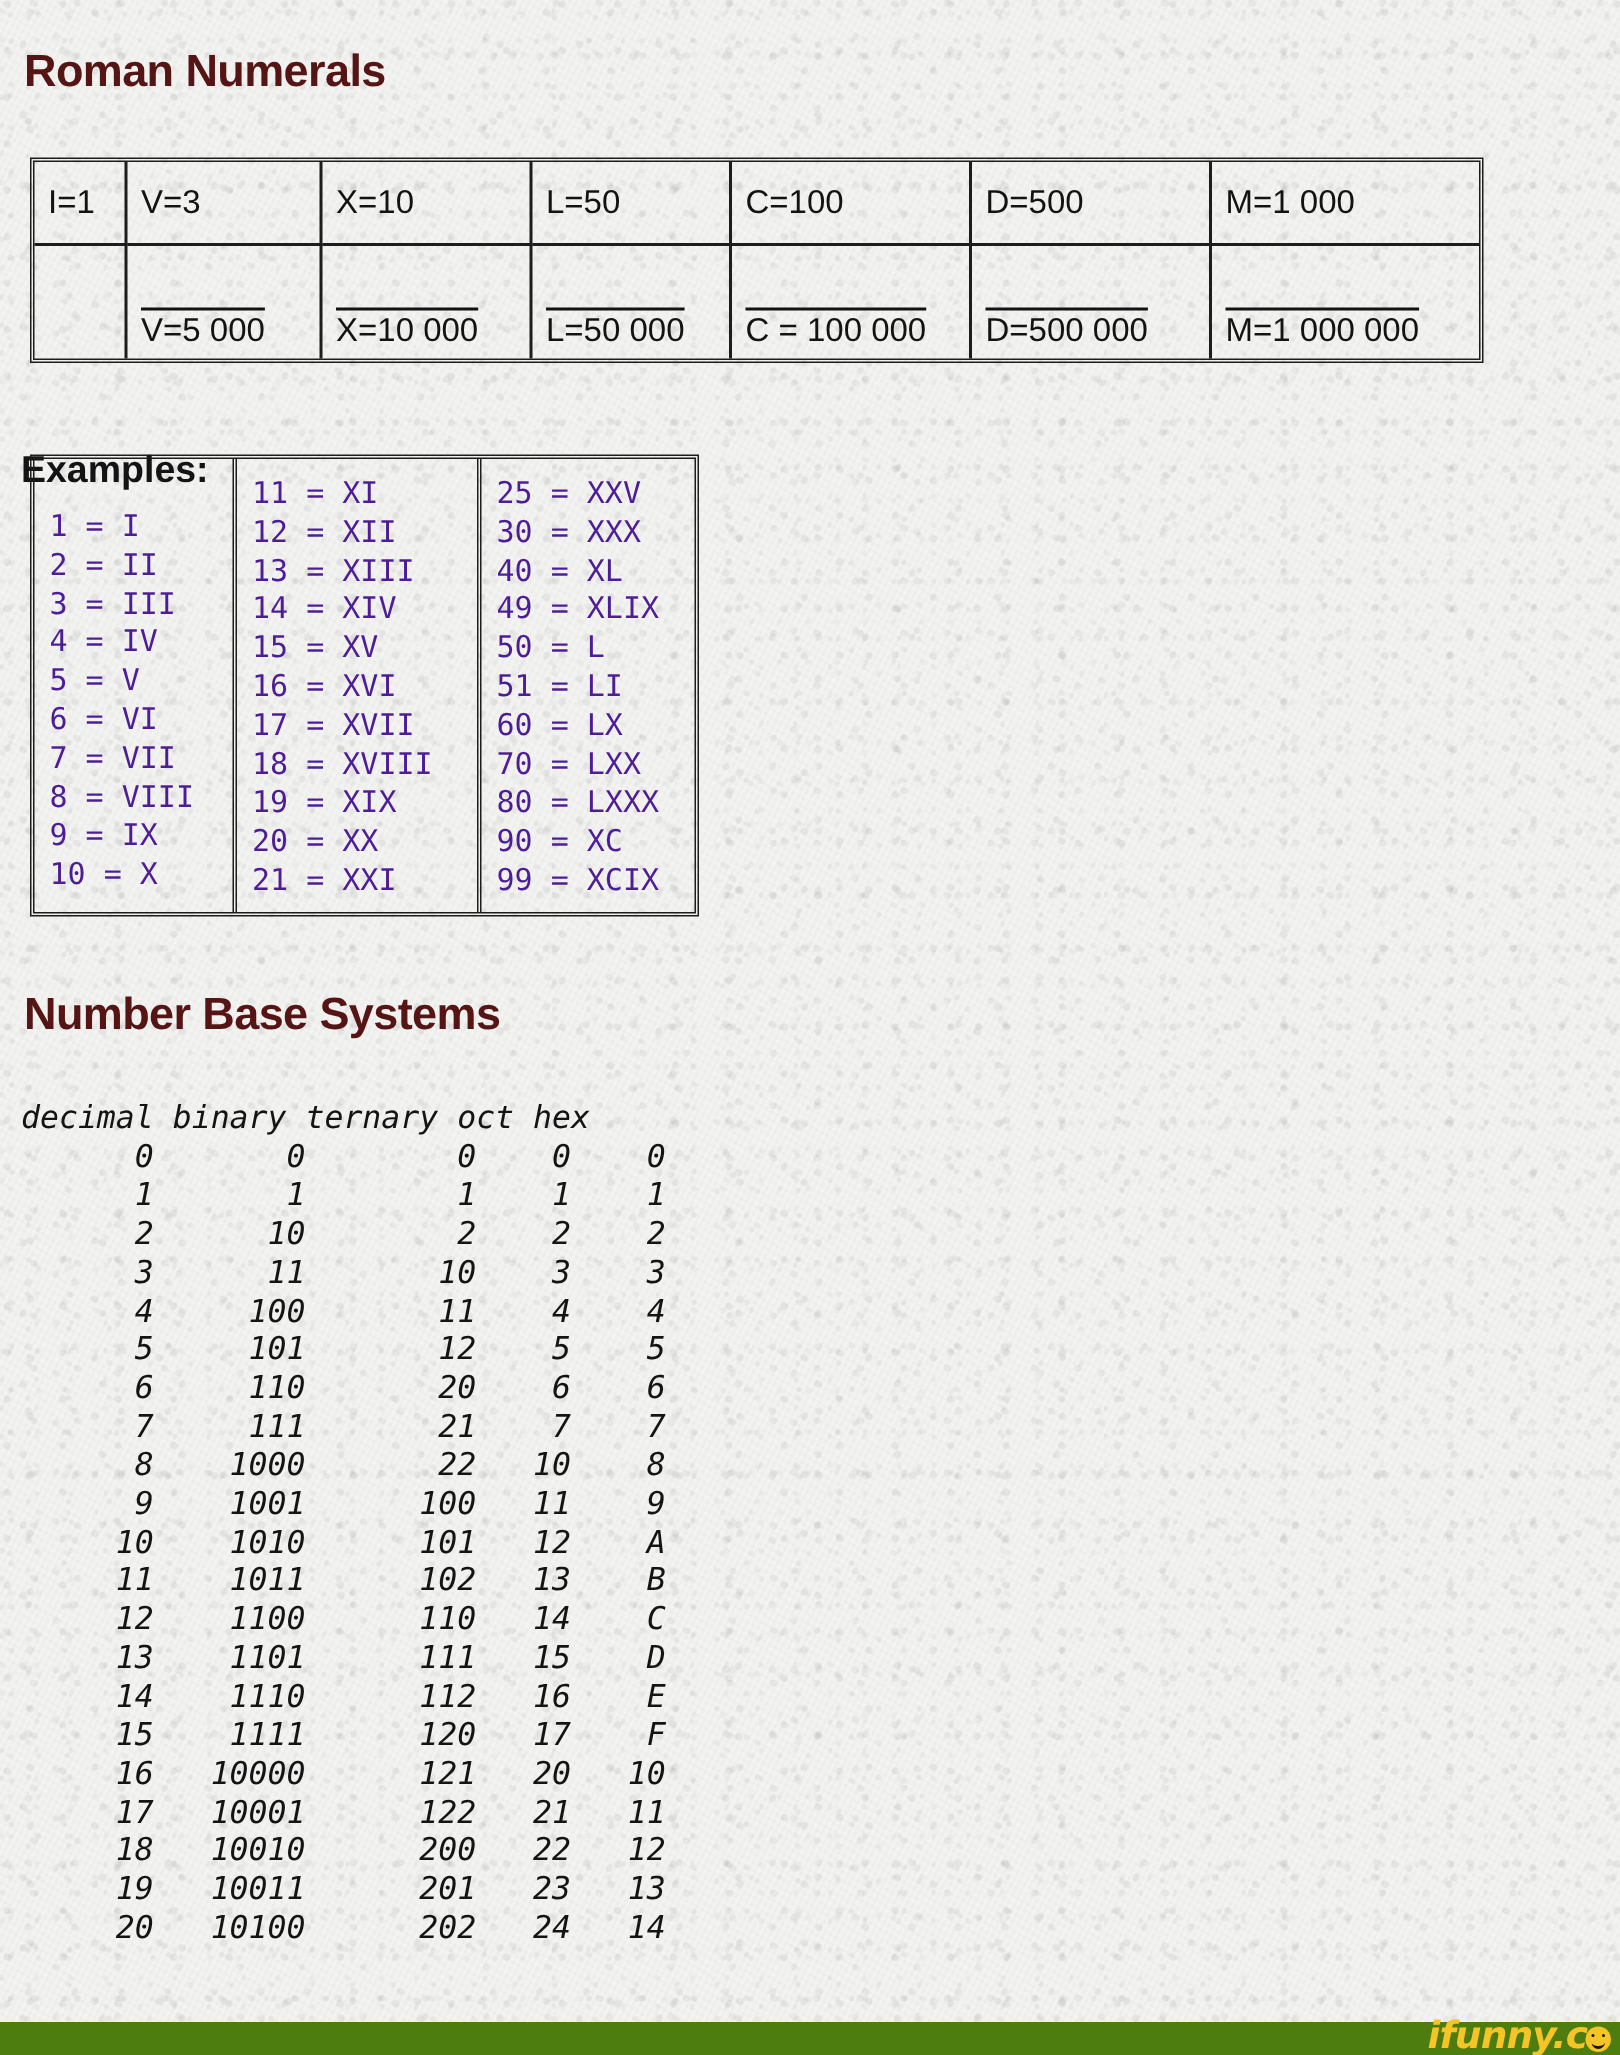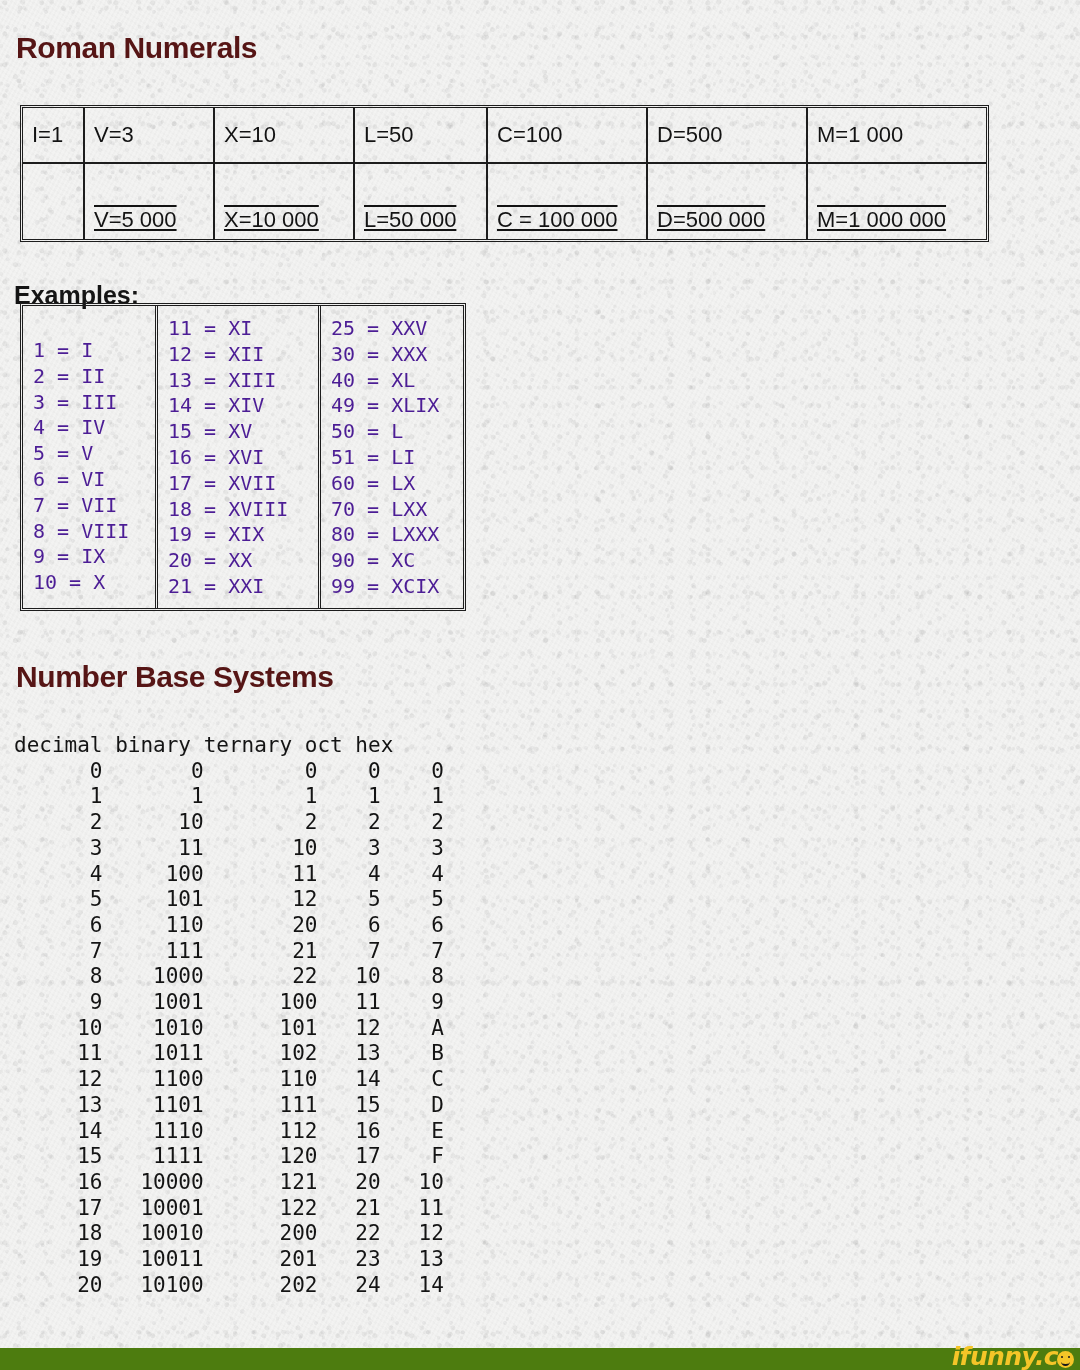--- a/index.html
+++ b/index.html
@@ -65,20 +65,21 @@
     font-size: 30px;
     letter-spacing: -0.4px;
     white-space: nowrap;
   }
   .black-head {
     position: absolute;
     color: #141414;
     font-weight: bold;
     font-size: 25px;
     white-space: nowrap;
+    margin-top: 18px;
   }
   #title-roman { left: 16px; top: 31px; }
   #title-bases { left: 16px; top: 660px; }
   #label-examples { left: 14px; top: 281px; }
 
   
   #roman-table {
     position: absolute;
     left: 20px;
     top: 105px;
@@ -93,21 +94,21 @@
     border-right: 2px solid #1d1d1d;
     border-bottom: 2px solid #1d1d1d;
     padding: 6px 9px 7px 9px;
     vertical-align: bottom;
     white-space: nowrap;
     line-height: 1.15;
   }
   #roman-table tr:last-child td { border-bottom: none; }
   #roman-table td:last-child { border-right: none; }
   #roman-table .r1 td { height: 41px; vertical-align: middle; }
-  #roman-table .r2 td { height: 62px; text-decoration: underline; }
+  #roman-table .r2 td { height: 62px; }
   .ov { text-decoration: overline; }
   .cw-i  { width: 42px; }
   .cw-v  { width: 110px; }
   .cw-x  { width: 120px; }
   .cw-l  { width: 113px; }
   .cw-c  { width: 140px; }
   .cw-d  { width: 140px; }
   .cw-m  { width: 160px; }
 
   
@@ -136,20 +137,21 @@
   
   #bases-block {
     position: absolute;
     left: 14px;
     top: 733px;
     font-family: "DejaVu Sans Mono", "Liberation Mono", monospace;
     font-size: 21px;
     line-height: 25.7px;
     color: #141414;
     white-space: pre;
+    font-style: italic;
   }
 
   
   #watermark-bar {
     position: absolute;
     left: 0;
     top: 1348px;
     width: 1080px;
     height: 22px;
     background: #4d7c0f;

